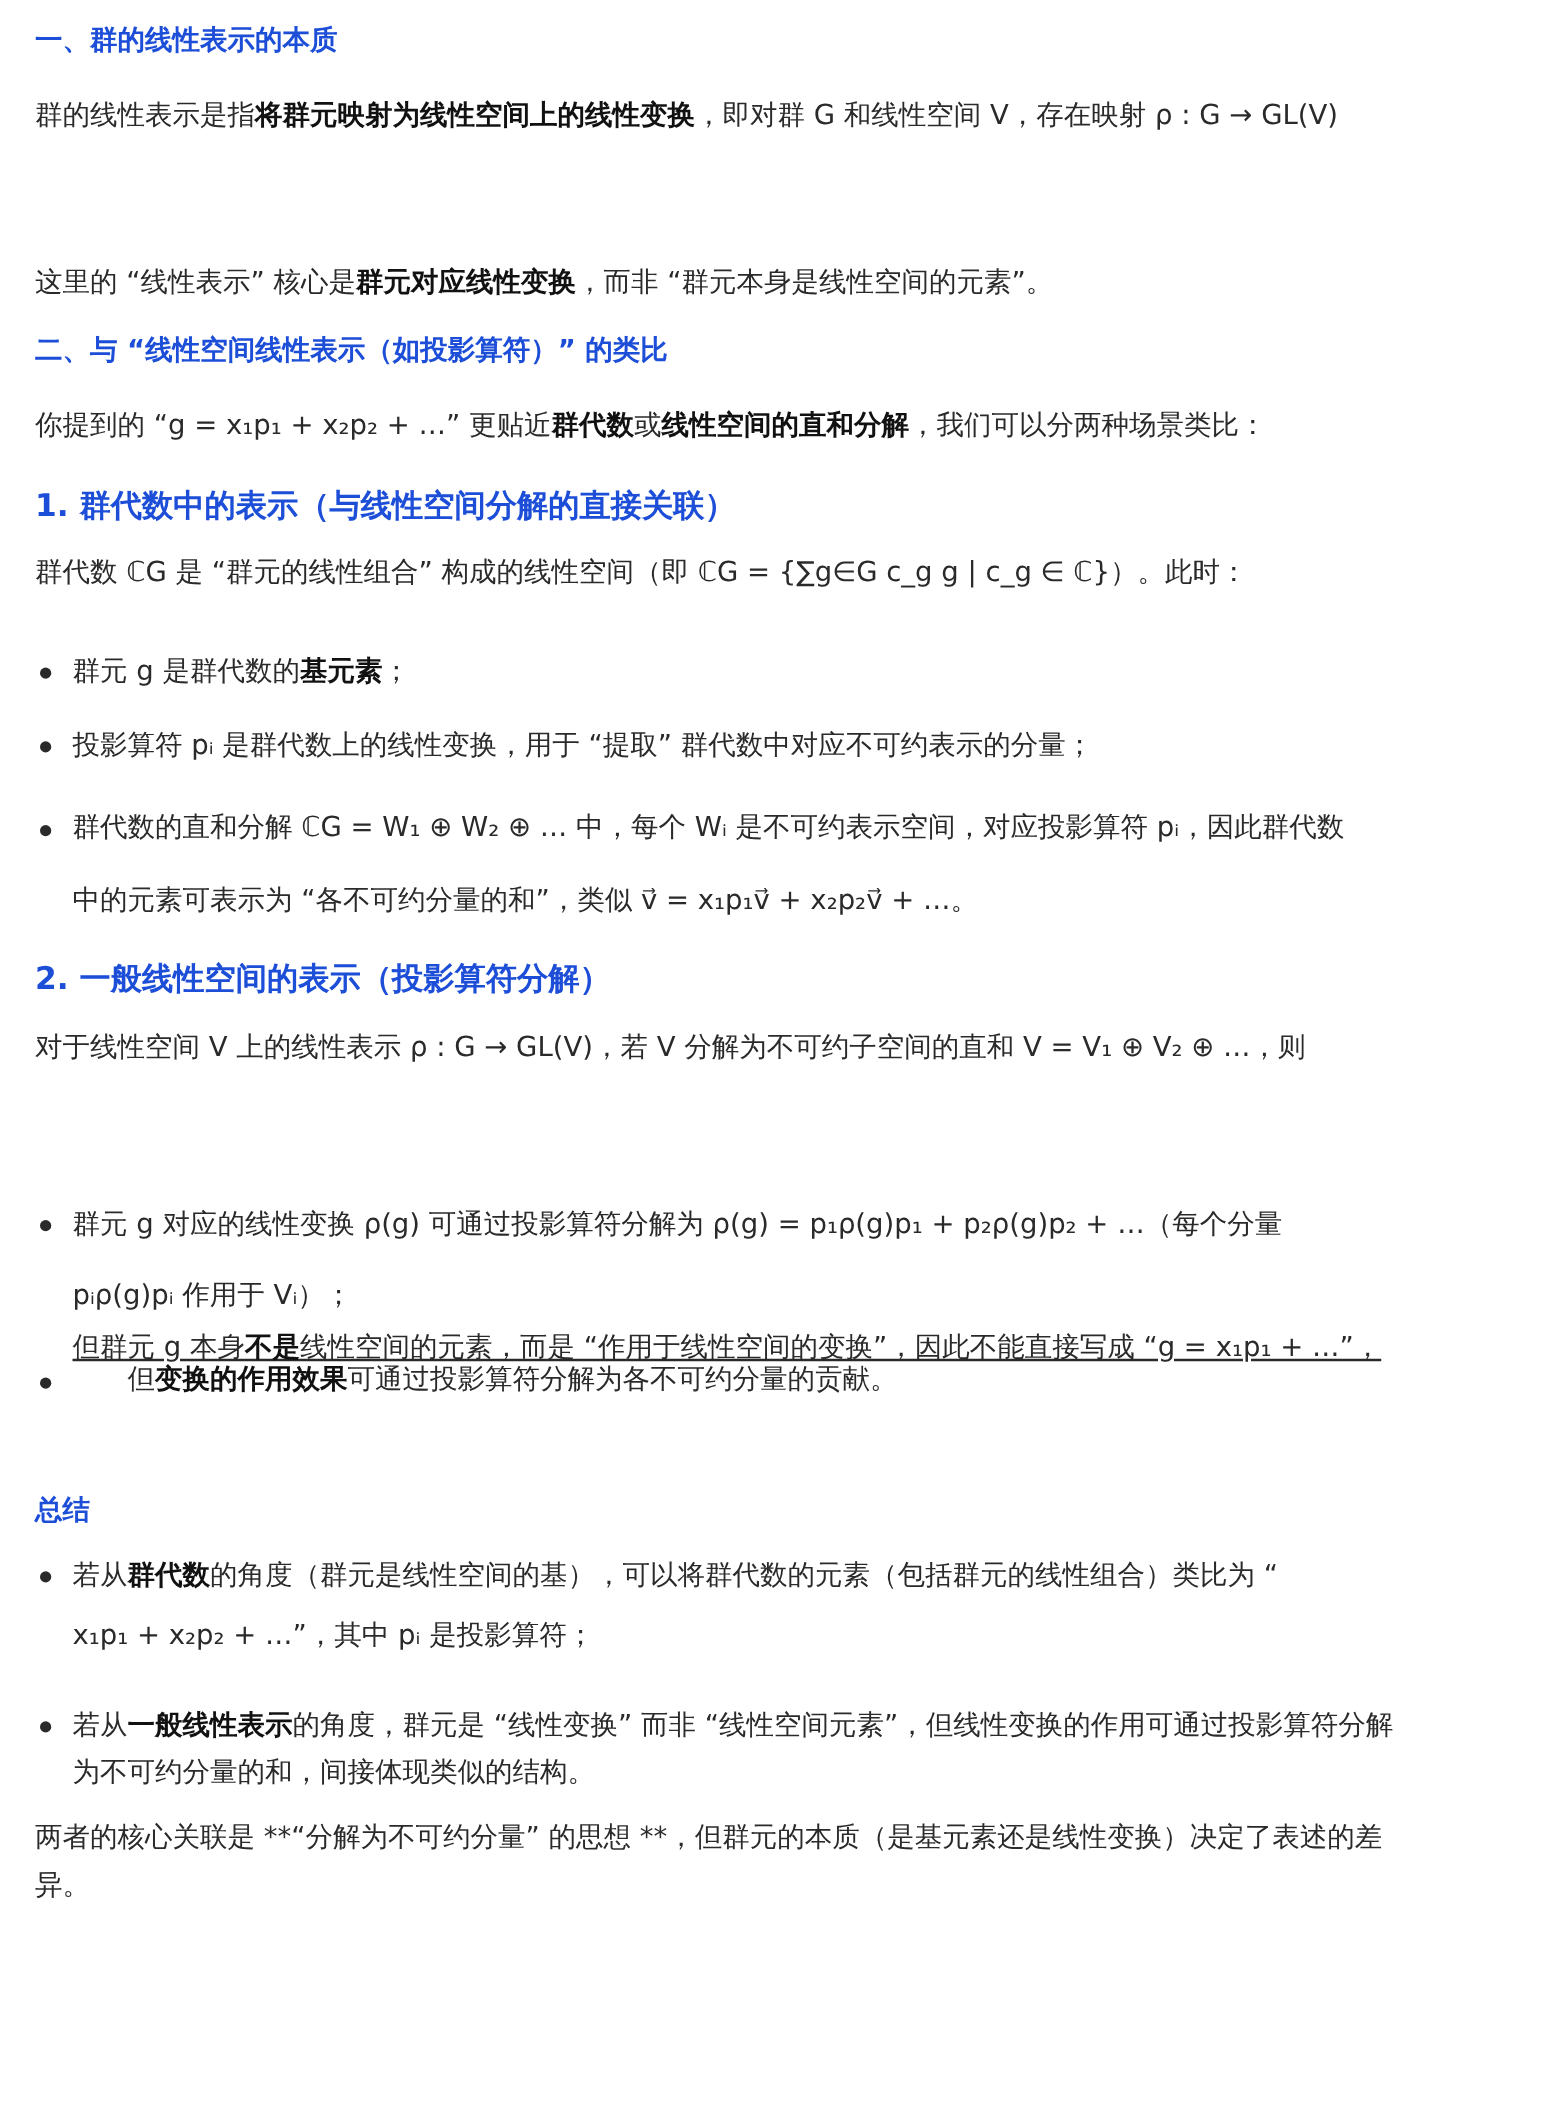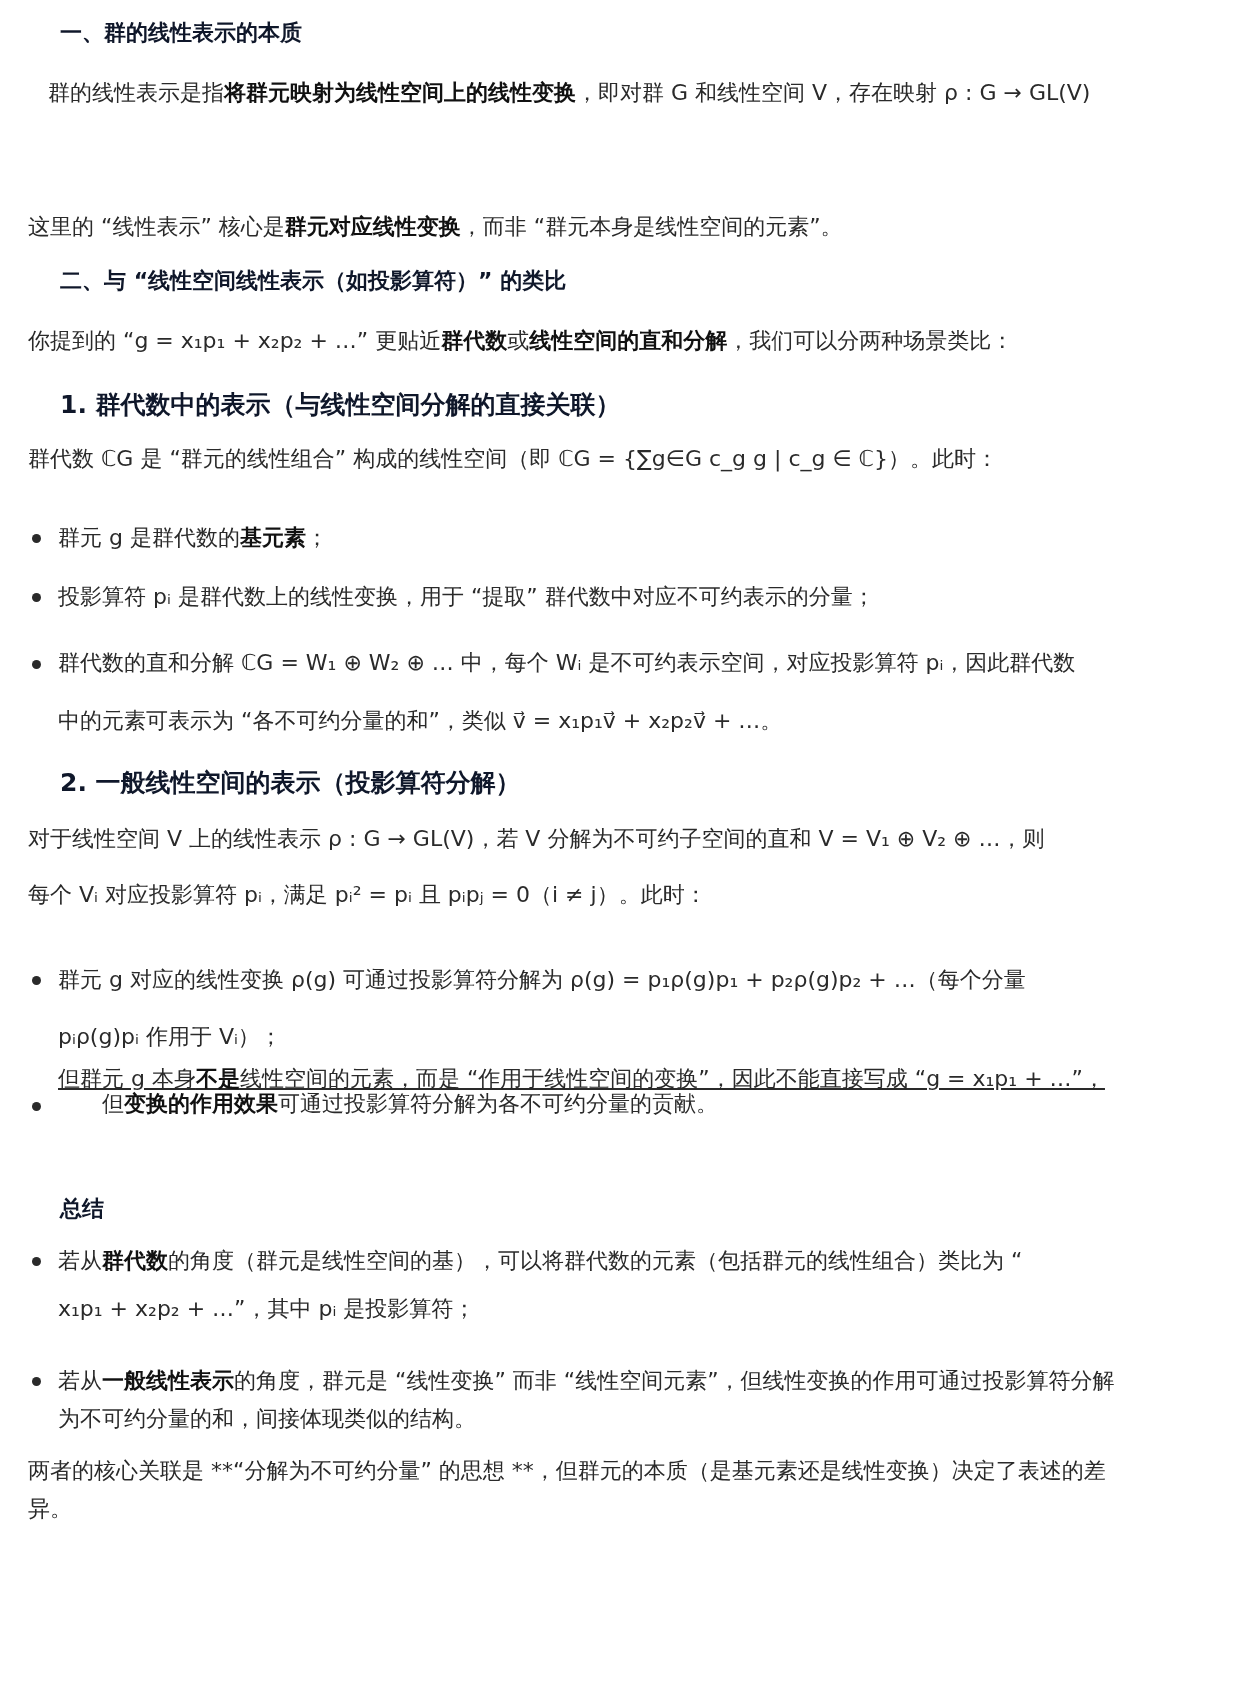--- a/index.html
+++ b/index.html
@@ -7,36 +7,36 @@
     width: 1238px; height: 1681px; overflow: hidden;
     font-family: "DejaVu Sans", "Liberation Sans", sans-serif;
     color: #1f1f1f;
   }
   .page { position: relative; width: 1238px; height: 1681px; }
   .line {
     position: absolute; left: 28px; white-space: nowrap;
     font-size: 22px; line-height: 30px; color: #2a2a2a;
   }
   .line.indent { left: 58px; }
-  .h { font-weight: bold; color: #0f172a; font-size: 22px; margin-left: 32px; }
+  .h { font-weight: bold; color: #1d4ed8; font-size: 22px; }
   .h.sub { font-size: 25px; }
   b { font-weight: bold; color: #111; }
   .bullet {
     position: absolute; left: 32px; width: 9px; height: 9px; border-radius: 50%;
     background: #2a2a2a;
   }
 </style>
 </head>
 <body>
 
 <div class="page">
 
   <div class="line h" style="top:18px;">一、群的线性表示的本质</div>
 
-  <div class="line" style="top:78px;margin-left:20px;">
+  <div class="line" style="top:78px;">
     <span>群的线性表示是指</span><b>将群元映射为线性空间上的线性变换</b><span>，即对群 G 和线性空间 V，存在映射 ρ : G → GL(V)</span>
   </div>
 
   <div class="line" style="top:212px;">
     <span>这里的 “线性表示” 核心是</span><b>群元对应线性变换</b><span>，而非 “群元本身是线性空间的元素”。</span>
   </div>
 
   <div class="line h" style="top:266px;">二、与 “线性空间线性表示（如投影算符）” 的类比</div>
 
   <div class="line" style="top:326px;">
@@ -55,21 +55,20 @@
   <div class="bullet" style="top:593px;"></div>
   <div class="line indent" style="top:582px;">投影算符 pᵢ 是群代数上的线性变换，用于 “提取” 群代数中对应不可约表示的分量；</div>
 
   <div class="bullet" style="top:660px;"></div>
   <div class="line indent" style="top:648px;">群代数的直和分解 ℂG = W₁ ⊕ W₂ ⊕ … 中，每个 Wᵢ 是不可约表示空间，对应投影算符 pᵢ，因此群代数</div>
   <div class="line indent" style="top:706px;">中的元素可表示为 “各不可约分量的和”，类似 v⃗ = x₁p₁v⃗ + x₂p₂v⃗ + …。</div>
 
   <div class="line h sub" style="top:768px;">2. 一般线性空间的表示（投影算符分解）</div>
 
   <div class="line" style="top:824px;">对于线性空间 V 上的线性表示 ρ : G → GL(V)，若 V 分解为不可约子空间的直和 V = V₁ ⊕ V₂ ⊕ …，则</div>
-  <div class="line" style="top:880px;">每个 Vᵢ 对应投影算符 pᵢ，满足 pᵢ² = pᵢ 且 pᵢpⱼ = 0（i ≠ j）。此时：</div>
 
   <div class="bullet" style="top:976px;"></div>
   <div class="line indent" style="top:965px;">群元 g 对应的线性变换 ρ(g) 可通过投影算符分解为 ρ(g) = p₁ρ(g)p₁ + p₂ρ(g)p₂ + …（每个分量</div>
   <div class="line indent" style="top:1022px;">pᵢρ(g)pᵢ 作用于 Vᵢ）；</div>
 
   <div class="bullet" style="top:1102px;"></div>
   <div class="line indent" style="top:1064px;text-decoration:underline;">
     <span>但群元 g 本身</span><b>不是</b><span>线性空间的元素，而是 “作用于线性空间的变换”，因此不能直接写成 “g = x₁p₁ + …”，</span>
   </div>
   <div class="line indent" style="top:1089px;margin-left:44px;">

